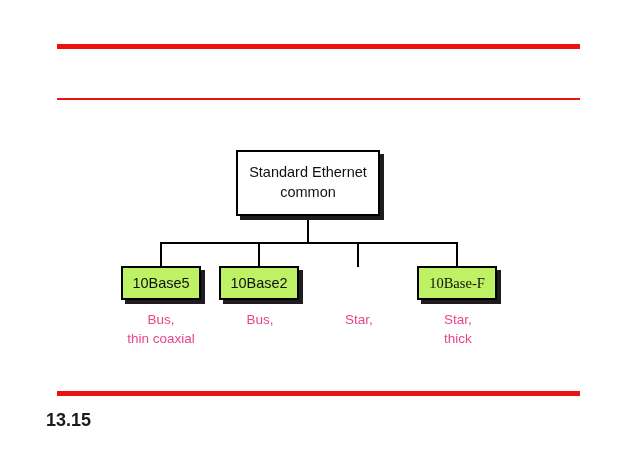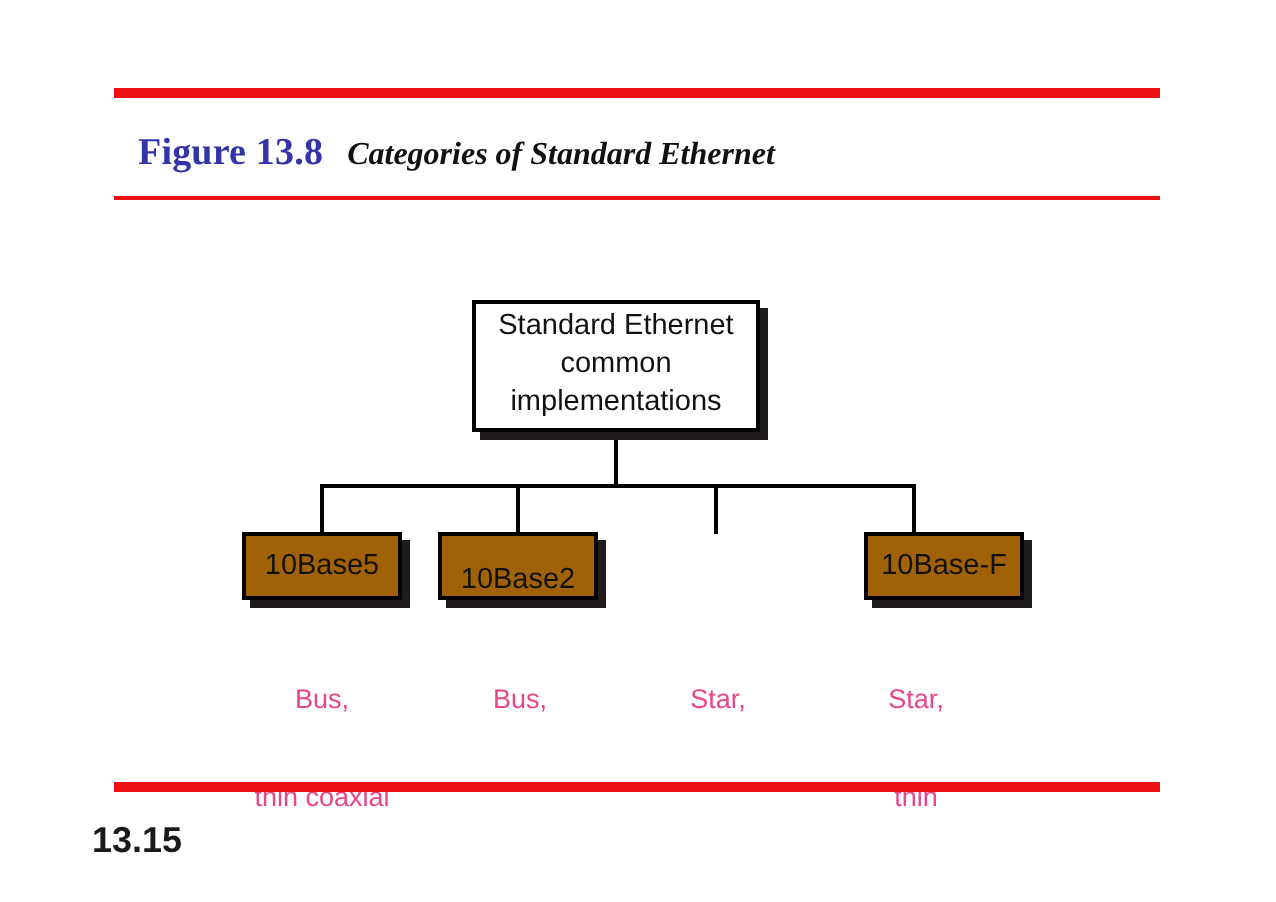--- a/index.html
+++ b/index.html
@@ -115,40 +115,40 @@
     color: #111111;
     line-height: 1.32;
     padding-bottom: 1px;
   }
   .node-root .ln { display: block; }
 
   .node-leaf {
     width: 80px;
     height: 34px;
     top: 266px;
-    background: #a16207;
+    background: #bef264;
     font-size: 14.5px;
     color: #111111;
   }
   .leaf-0 { left: 121px; }
-  .leaf-1 { left: 219px; justify-content: flex-end; }
+  .leaf-1 { left: 219px; }
   .leaf-2 { left: 318px; }
-  .leaf-3 { left: 432px; }
+  .leaf-3 { left: 417px; font-family: Liberation Serif, serif; }
 
   
   .leaf-caption {
     position: absolute;
     top: 311px;
     width: 130px;
     text-align: center;
     font-size: 13.5px;
     line-height: 1.38;
     color: #e8458b;
   }
-  .leaf-caption .ln { display: block; margin-top: 30px; }
+  .leaf-caption .ln { display: block; }
   .cap-0 { left: 96px; }
   .cap-1 { left: 195px; }
   .cap-2 { left: 294px; }
   .cap-3 { left: 393px; }
 
   
   .conn {
     position: absolute;
     background: #000000;
   }
@@ -174,33 +174,28 @@
   .drop-2 { left: 357px; }
   .drop-3 { left: 456px; }
 </style>
 </head>
 <body>
 
 <div class="page">
 
   <div class="rule-top"></div>
 
-  <div class="title-row">
-    <span class="fig-label">Figure 13.8</span>
-    <span class="fig-caption">Categories of Standard Ethernet</span>
-  </div>
 
   <div class="rule-thin"></div>
 
   <div class="diagram">
 
     <div class="node node-root">
       <span class="ln">Standard Ethernet</span>
       <span class="ln">common</span>
-      <span class="ln">implementations</span>
     </div>
 
     <div class="conn conn-trunk"></div>
     <div class="conn conn-bar"></div>
     <div class="conn conn-drop drop-0"></div>
     <div class="conn conn-drop drop-1"></div>
     <div class="conn conn-drop drop-2"></div>
     <div class="conn conn-drop drop-3"></div>
 
     <div class="node node-leaf leaf-0">
@@ -218,21 +213,21 @@
       <span class="ln">thin coaxial</span>
     </div>
     <div class="leaf-caption cap-1">
       <span class="ln">Bus,</span>
     </div>
     <div class="leaf-caption cap-2">
       <span class="ln">Star,</span>
     </div>
     <div class="leaf-caption cap-3">
       <span class="ln">Star,</span>
-      <span class="ln">thin</span>
+      <span class="ln">thick</span>
     </div>
 
   </div>
 
   <div class="rule-bottom"></div>
   <div class="page-number">13.15</div>
 
 </div>
 
 </body></html>

